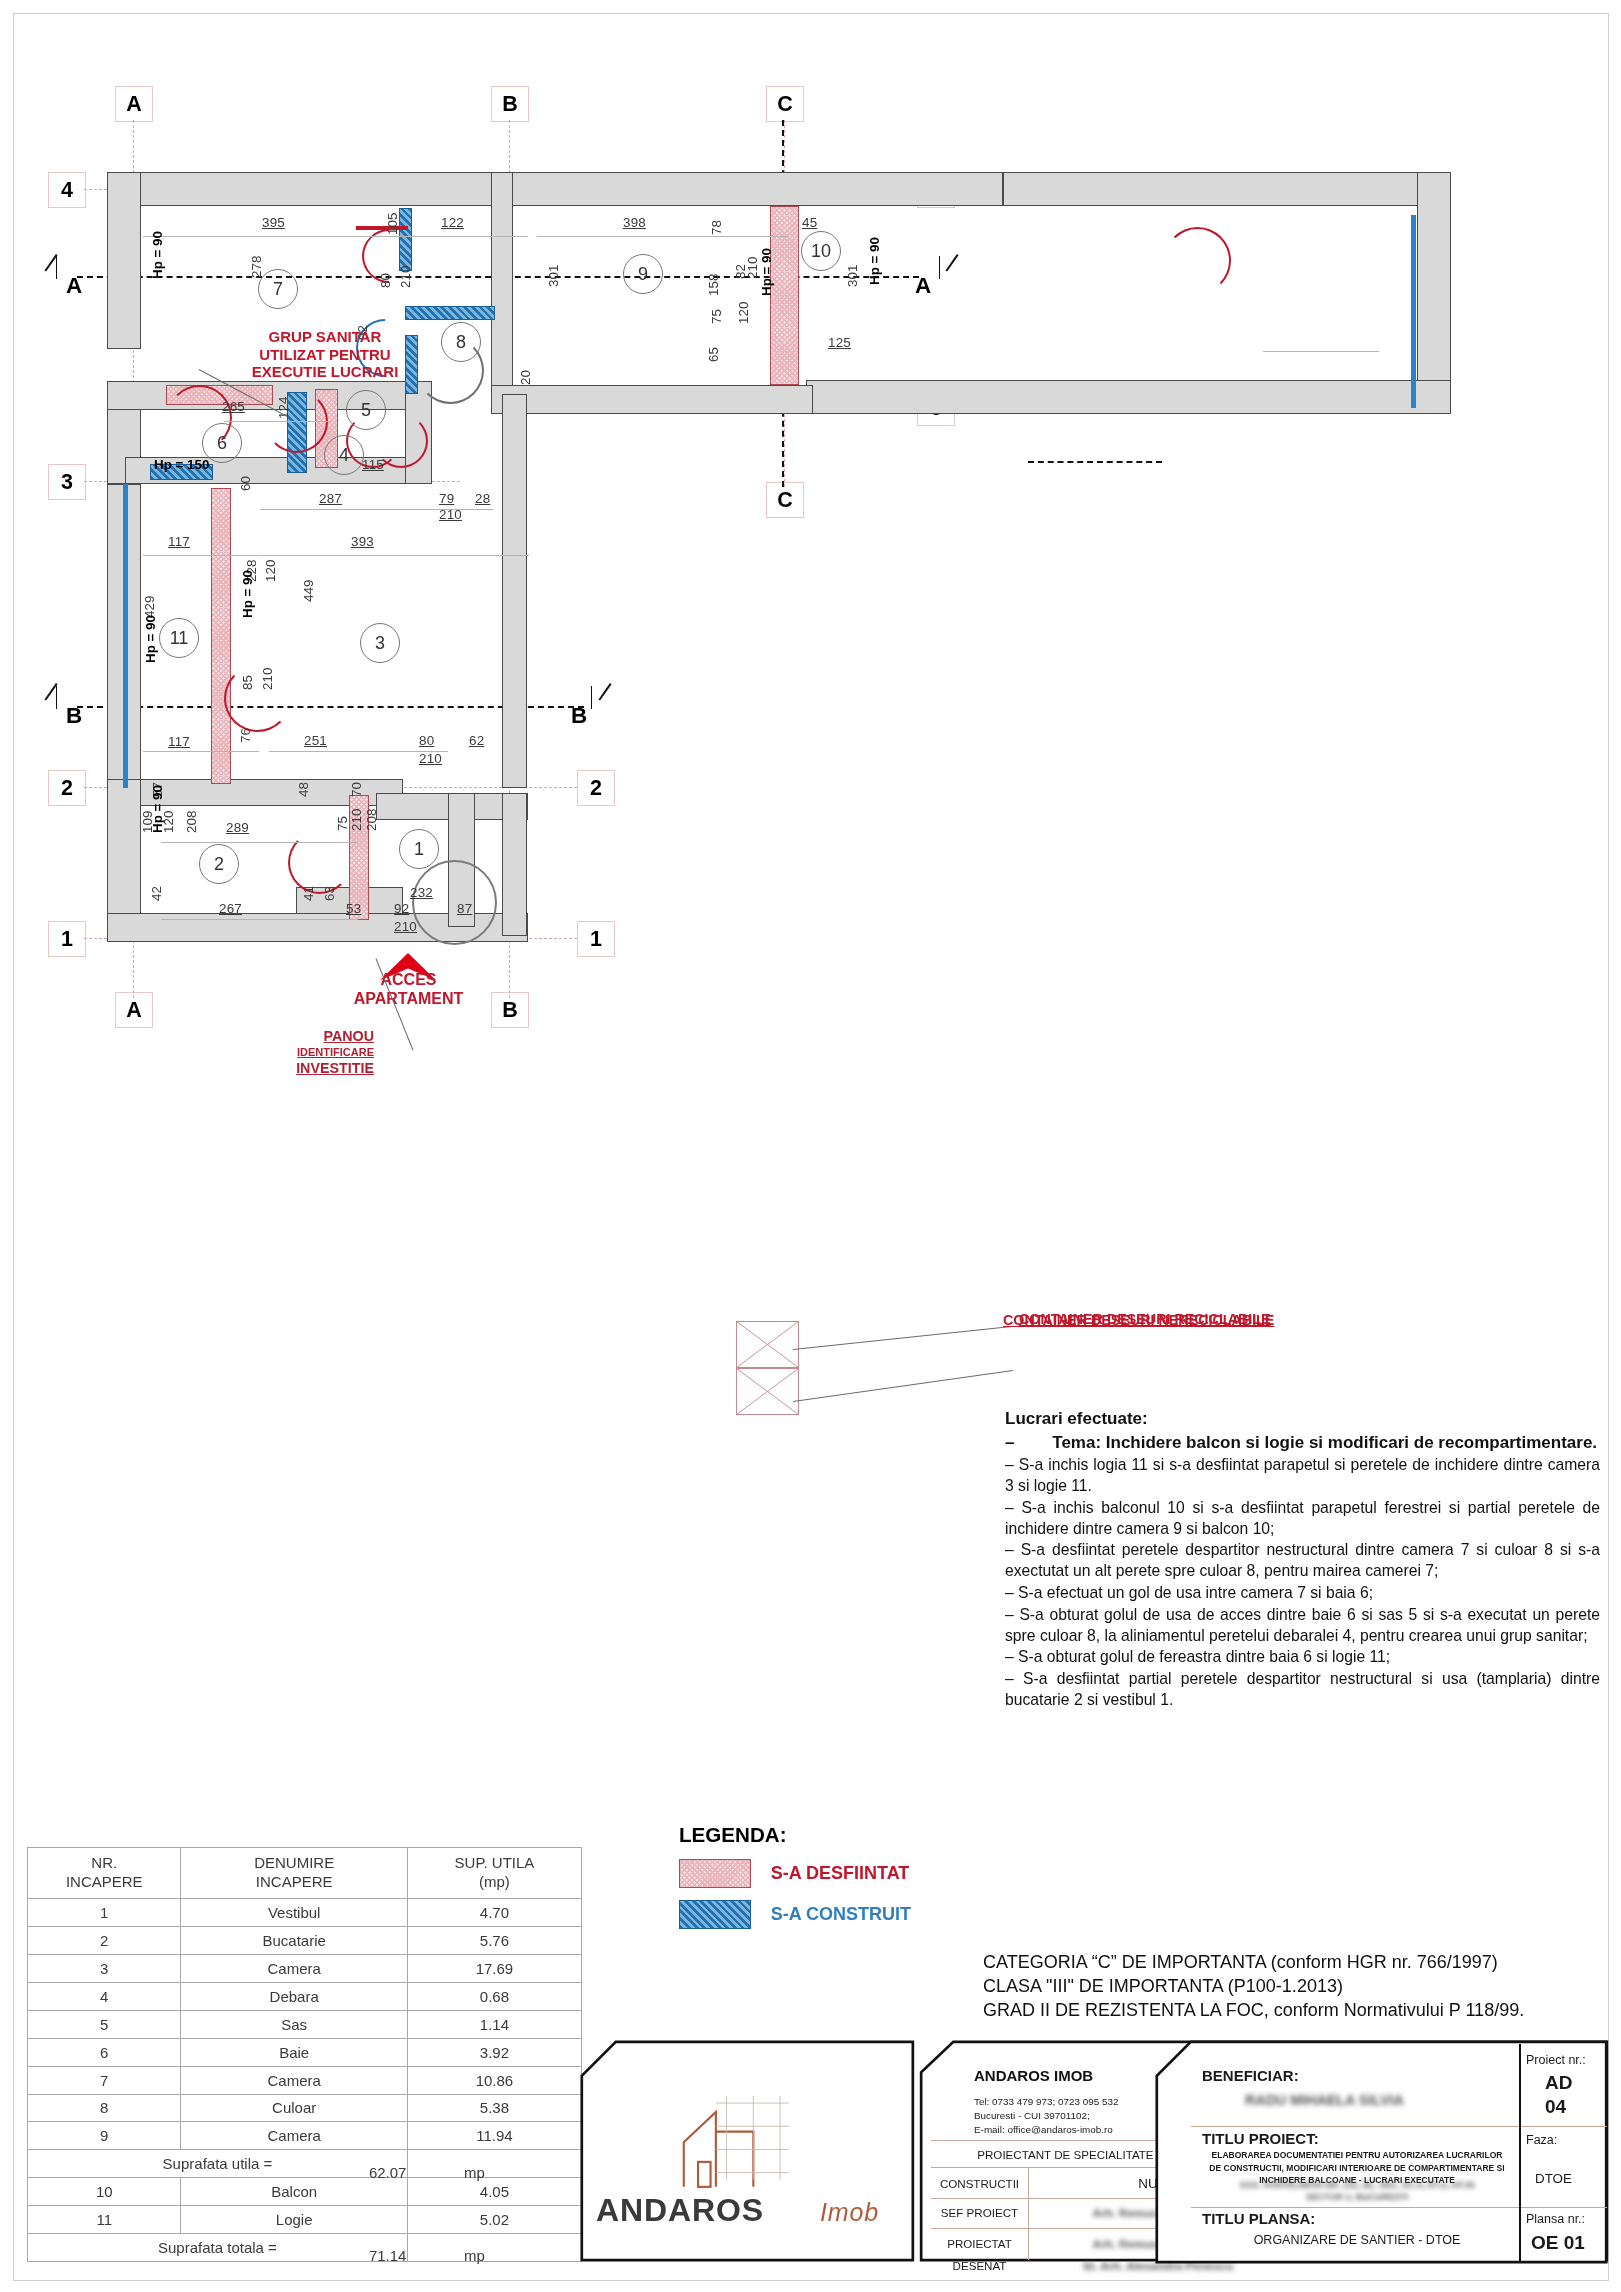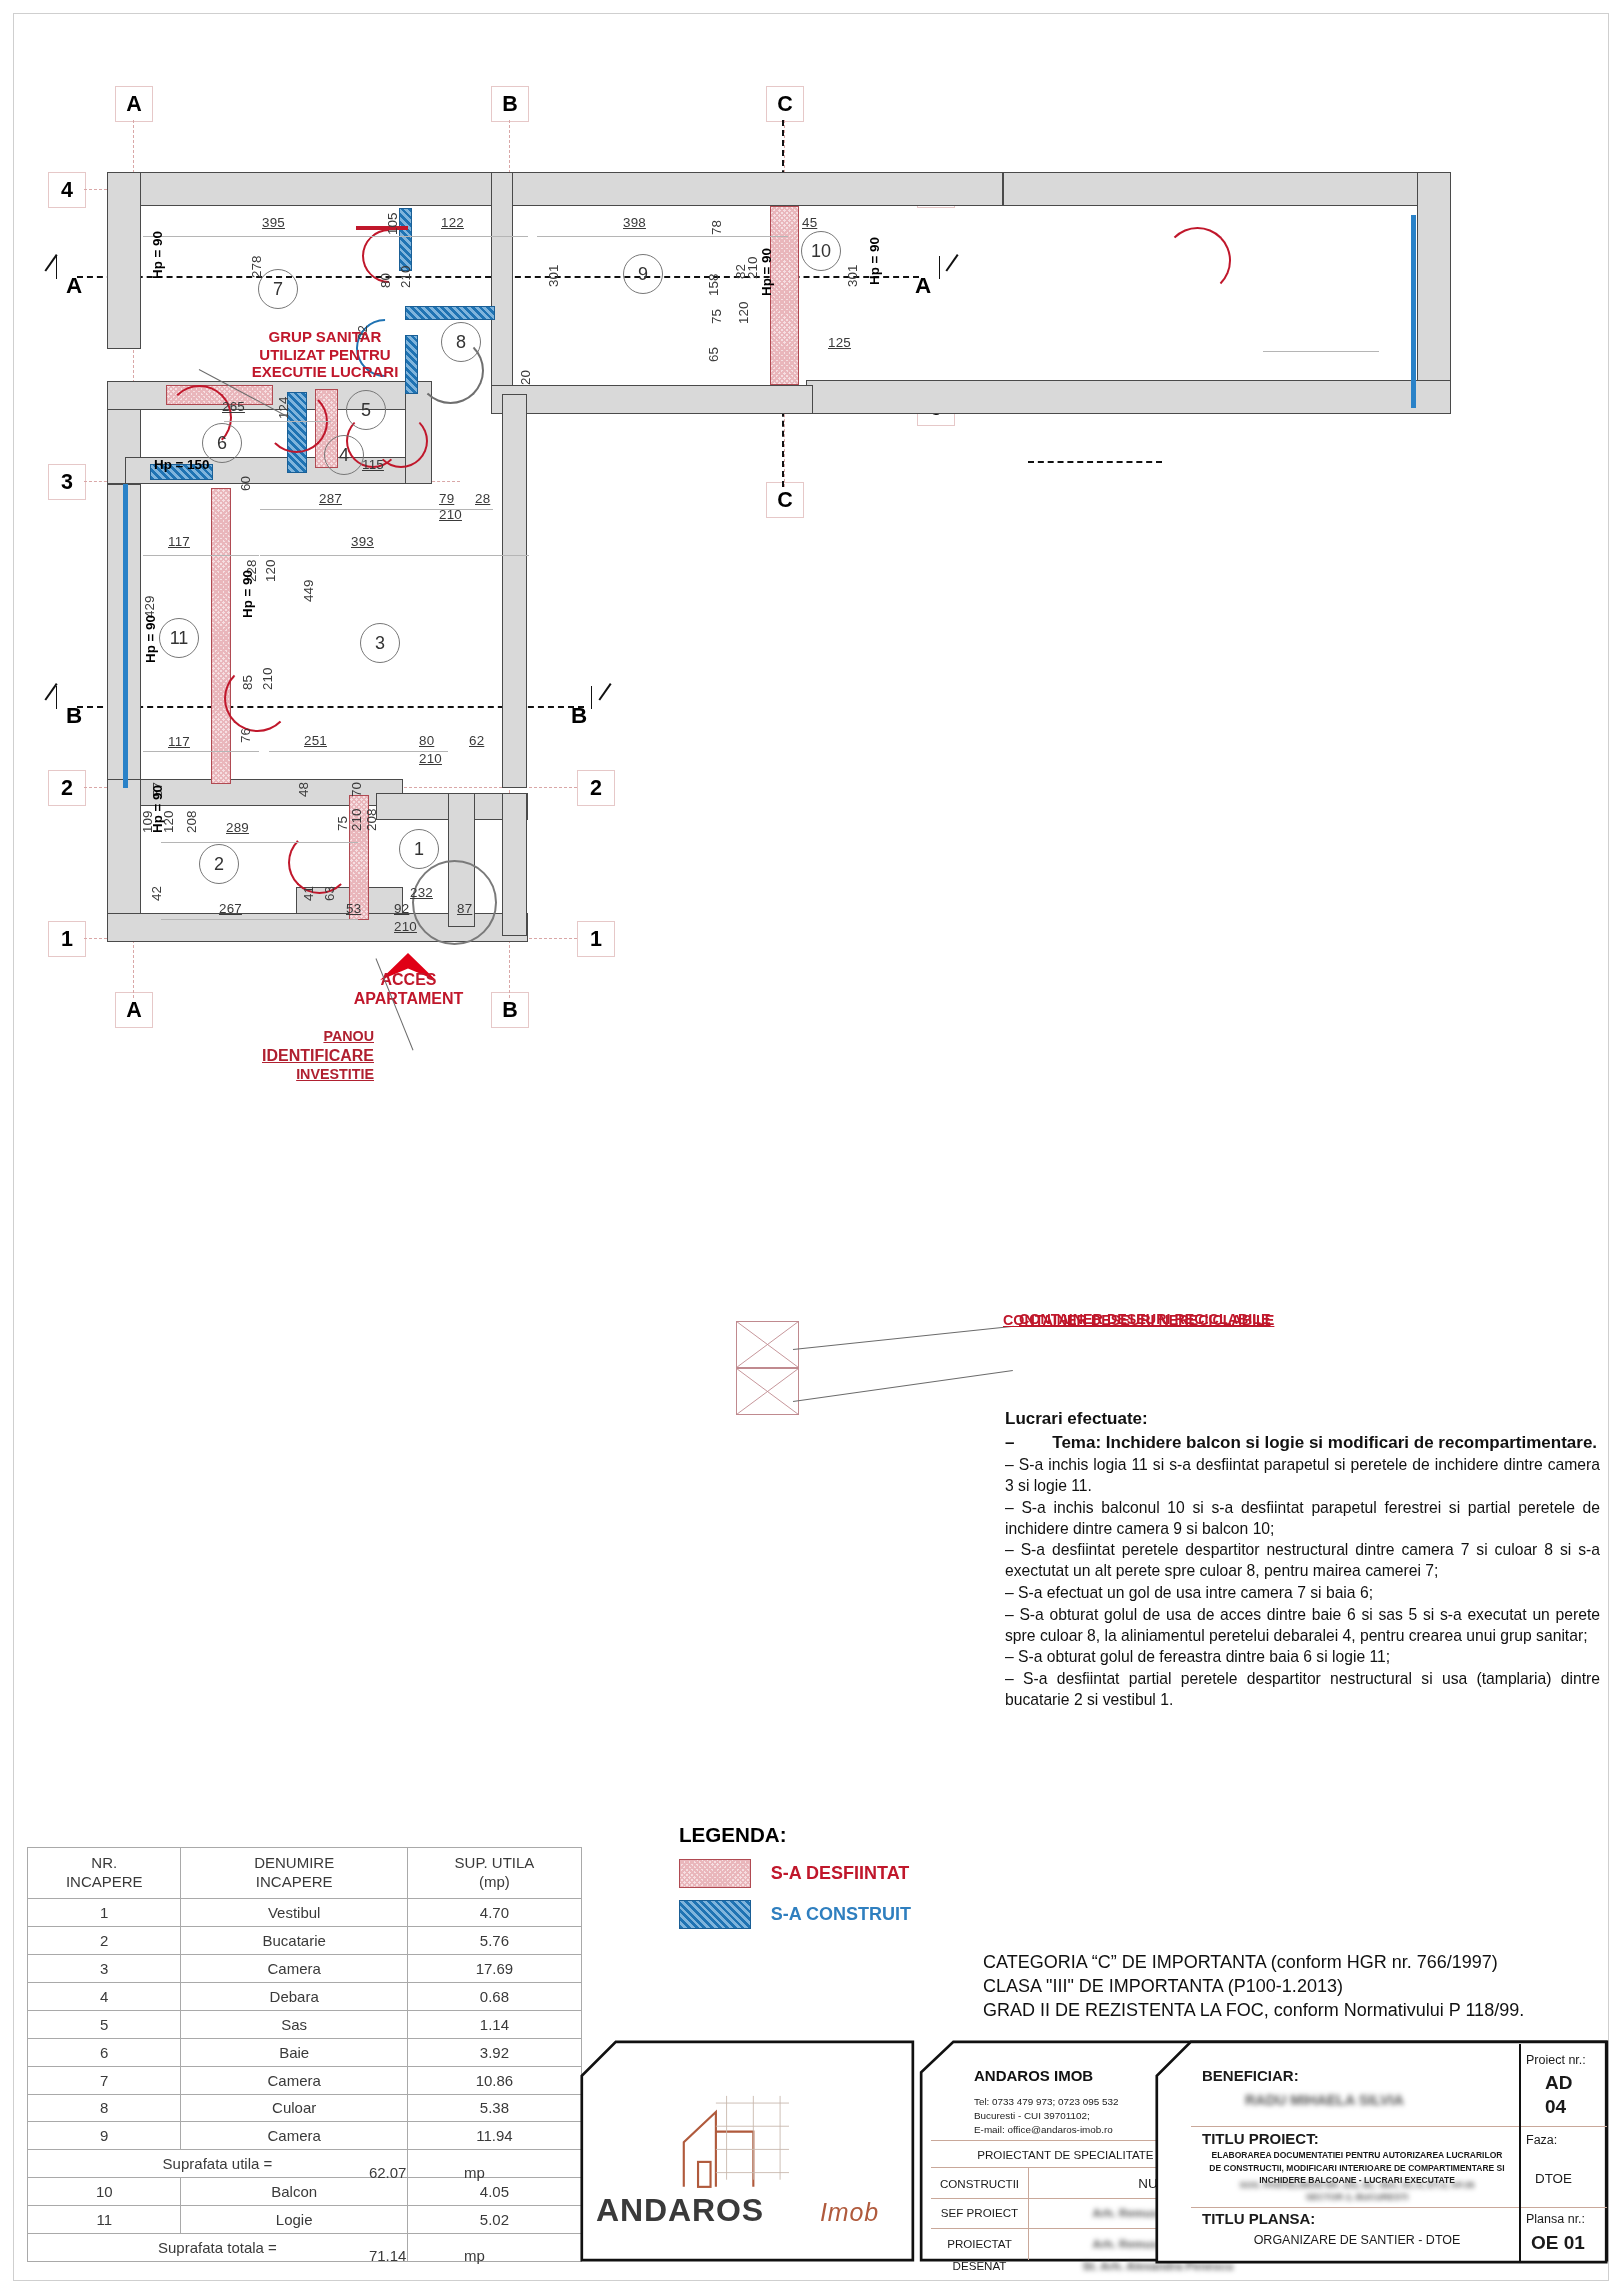--- a/index.html
+++ b/index.html
@@ -304,21 +304,21 @@
   <svg class="abs" style="left:380px;top:953px;" width="56" height="29" viewBox="0 0 62 32">
     <polygon points="31,0 62,30 31,17 0,30" fill="#e00016"></polygon>
   </svg>
   <div class="redlabel" style="left:346px;top:971px;width:125px;font-size:16px;">
     <div>ACCES</div>
     <div>APARTAMENT</div>
   </div>
 
   <div class="abs" style="left:258px;top:1028px;width:116px;text-align:right;">
     <div style="color:#b02030;font-weight:bold;font-size:14.3px;text-decoration:underline;line-height:1.25;">PANOU</div>
-    <div style="color:#b02030;font-weight:bold;font-size:16px;text-decoration:underline;line-height:1.25;">IDENTIFICARE</div>
+    <div style="color:#b02030;font-weight:bold;font-size:11px;text-decoration:underline;line-height:1.25;">IDENTIFICARE</div>
     <div style="color:#b02030;font-weight:bold;font-size:14.3px;text-decoration:underline;line-height:1.25;">INVESTITIE</div>
   </div>
   <div class="leader" style="left:376px;top:958px;width:99px;transform:rotate(68deg);"></div>
 
   <div class="containerIcon" style="left:736px;top:1321px;width:63px;height:47px;">
     <svg width="63" height="47" style="position:absolute;left:-0.9px;top:-0.9px;" viewBox="0 0 70 52">
       <line x1="0" y1="0" x2="70" y2="52" stroke="#c08a8f" stroke-width="1"></line>
       <line x1="70" y1="0" x2="0" y2="52" stroke="#c08a8f" stroke-width="1"></line>
     </svg>
   </div>

